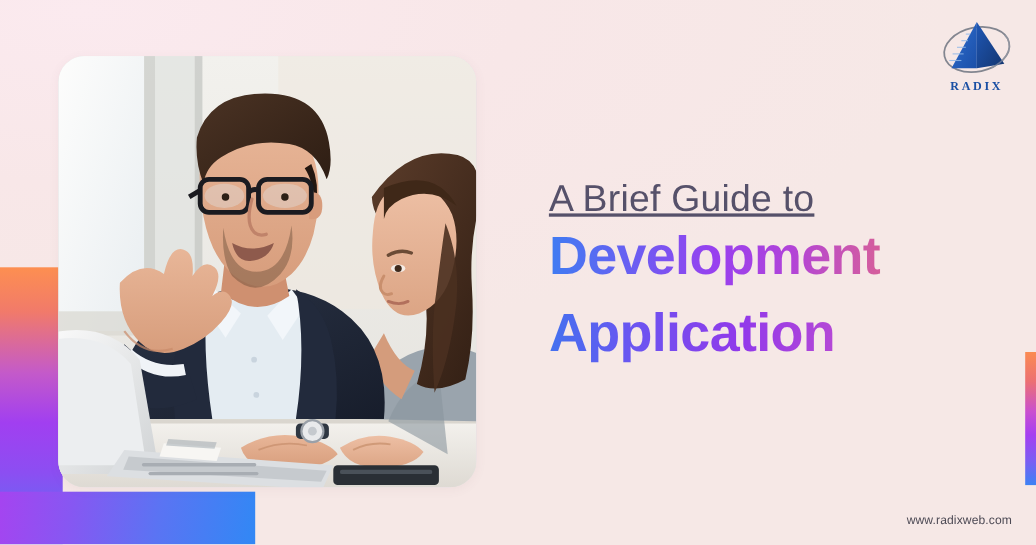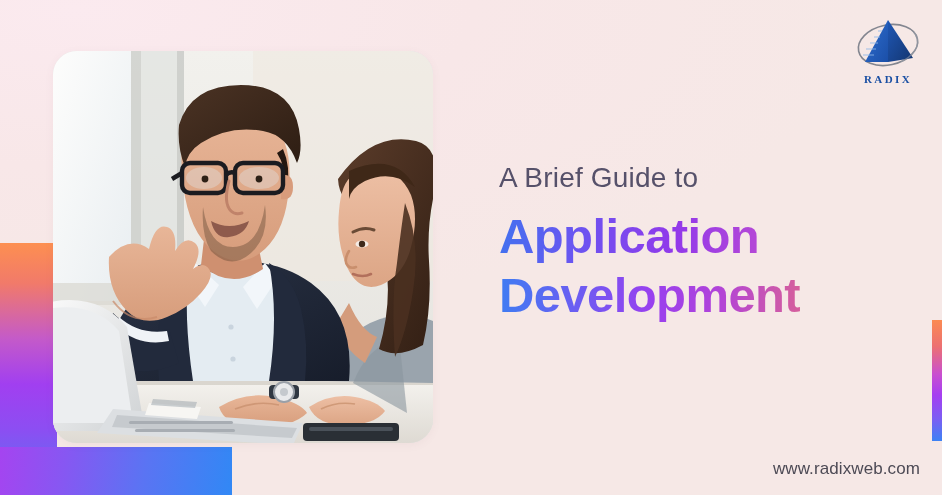--- a/index.html
+++ b/index.html
@@ -38,22 +38,22 @@
     position:absolute; left:53px; top:51px; width:380px; height:392px;
     border-radius:24px; overflow:hidden;
     background:#dfe3e6;
     box-shadow:0 2px 10px rgba(120,90,100,0.06);
   }
   .photo-card svg{ display:block; width:100%; height:100%; }
 
   
   .copy{ position:absolute; left:499px; top:160px; width:420px; }
   .eyebrow{
-    font-size:28px; font-weight:400; color:#56516a;
-    letter-spacing:0.2px; line-height:1.25; white-space:nowrap;
+    font-size:34px; font-weight:400; color:#56516a;
+    letter-spacing:0.2px; line-height:1.25; white-space:nowrap;text-decoration:underline;
   }
   .headline-line{
     font-size:49px; font-weight:700; line-height:1.17;
     letter-spacing:-0.6px; white-space:nowrap;
     -webkit-background-clip:text; background-clip:text;
     color:transparent; -webkit-text-fill-color:transparent;
   }
   .headline-1{
     margin-top:13px;
     background-image:linear-gradient(90deg,#4371ef 0%,#6a55f1 18%,#9239ea 42%,#b548d6 62%,#d6588f 85%,#e2637f 100%);
@@ -69,21 +69,21 @@
   .logo-word{
     text-align:center; margin-top:1px;
     font-family:"Liberation Serif", serif;
     font-size:11px; font-weight:700; letter-spacing:2.4px;
     color:#1a4fa3;
   }
 
   
   .site-url{
     position:absolute; right:22px; bottom:16px;
-    font-size:17px; color:#4d4a55; letter-spacing:0.1px;
+    font-size:11px; color:#4d4a55; letter-spacing:0.1px;
   }
 </style>
 </head>
 <body>
 
 <div class="banner">
 
   <div class="accent-left-bar"></div>
   <div class="accent-bottom-block"></div>
   <div class="accent-right-bar"></div>
@@ -232,22 +232,22 @@
         <rect x="256" y="376" width="84" height="4" rx="2" fill="#4a5159"></rect>
       </g>
 
       <path d="M96 352 l52 4 l-4 12 l-52 -4z" fill="#f7f6f3"></path>
       <path d="M100 348 l44 3 l-2 6 l-44 -3z" fill="#9aa3ab" opacity="0.5"></path>
     </svg>
   </div>
 
   <div class="copy">
     <div class="eyebrow">A Brief Guide to</div>
+    <div class="headline-line headline-2">Development</div>
     <div class="headline-line headline-1">Application</div>
-    <div class="headline-line headline-2">Development</div>
   </div>
 
   <div class="logo">
     <svg width="86" height="58" viewBox="0 0 86 58" role="img">
       <defs>
         <linearGradient id="pyL" x1="0" y1="0" x2="1" y2="1">
           <stop offset="0" stop-color="#2f6fd0"></stop>
             <stop offset="1" stop-color="#1b4fa8"></stop>
         </linearGradient>
         <linearGradient id="pyR" x1="0" y1="0" x2="1" y2="1">

